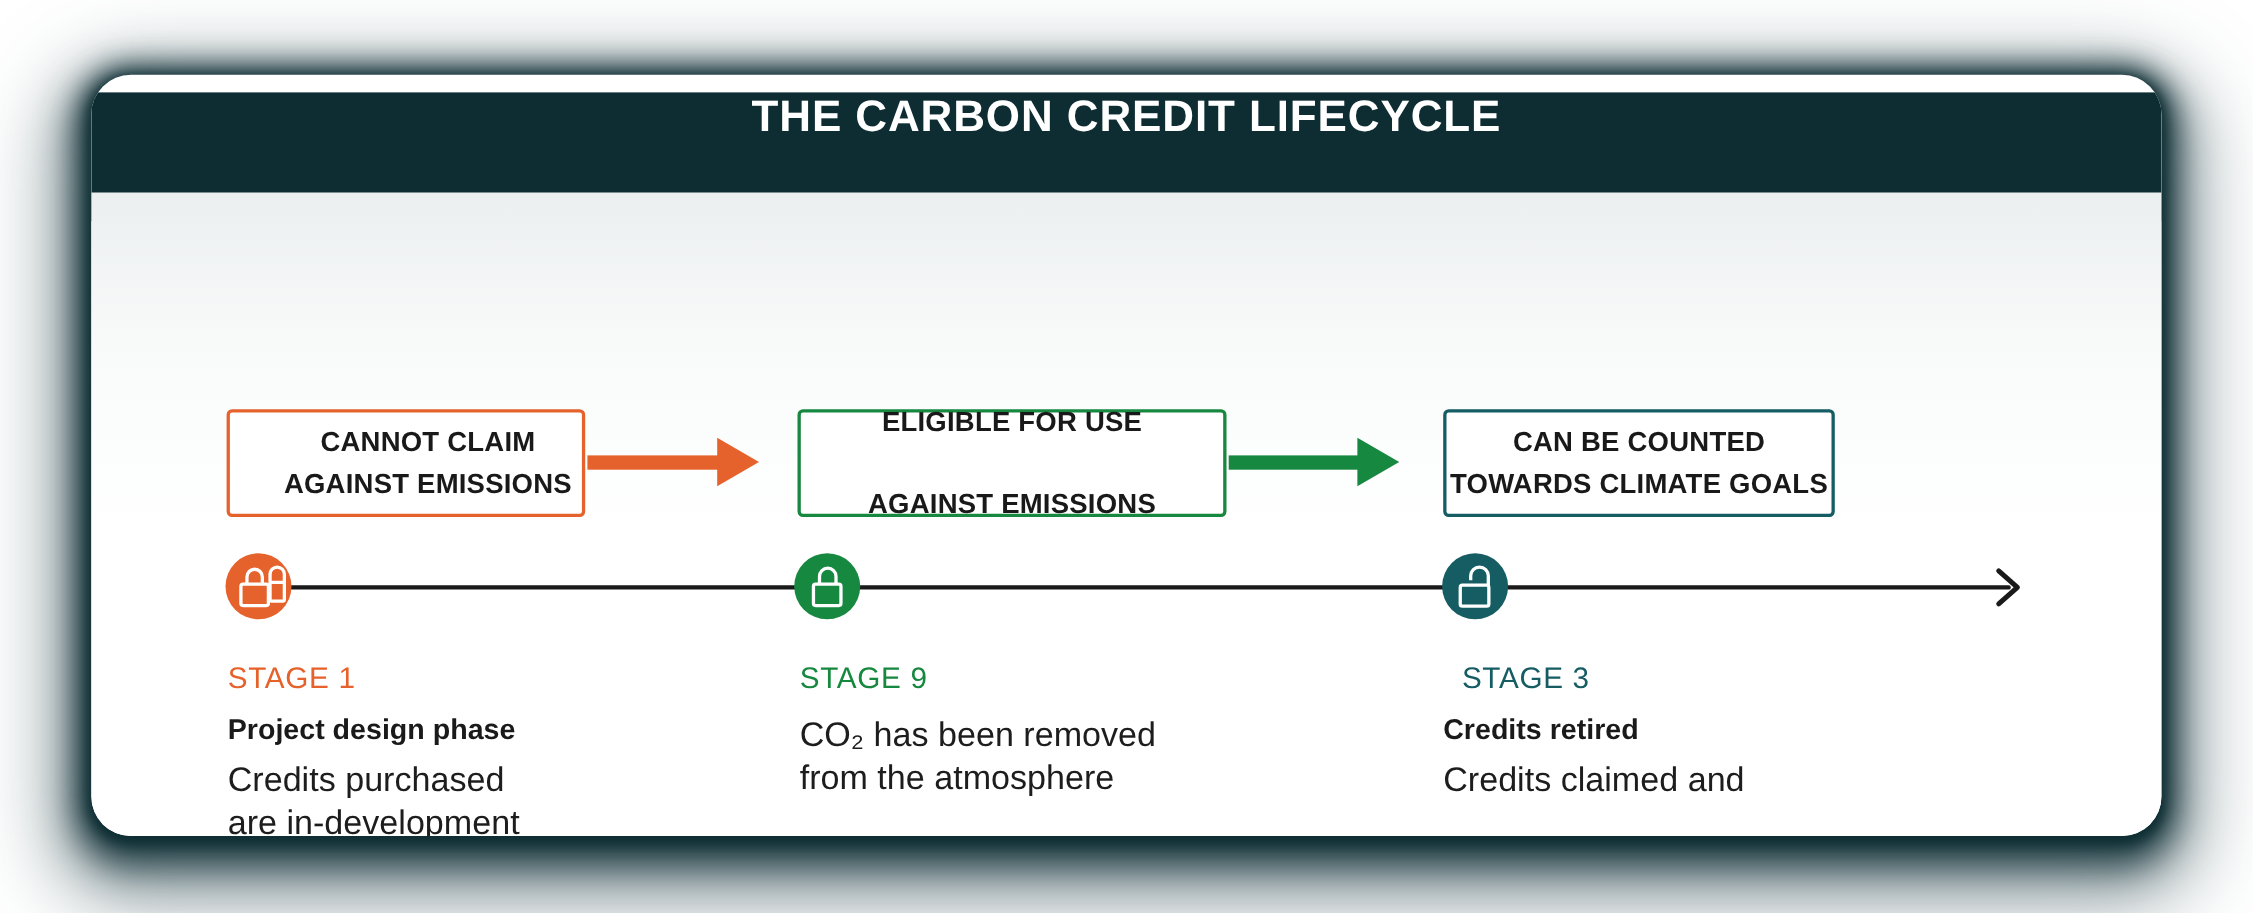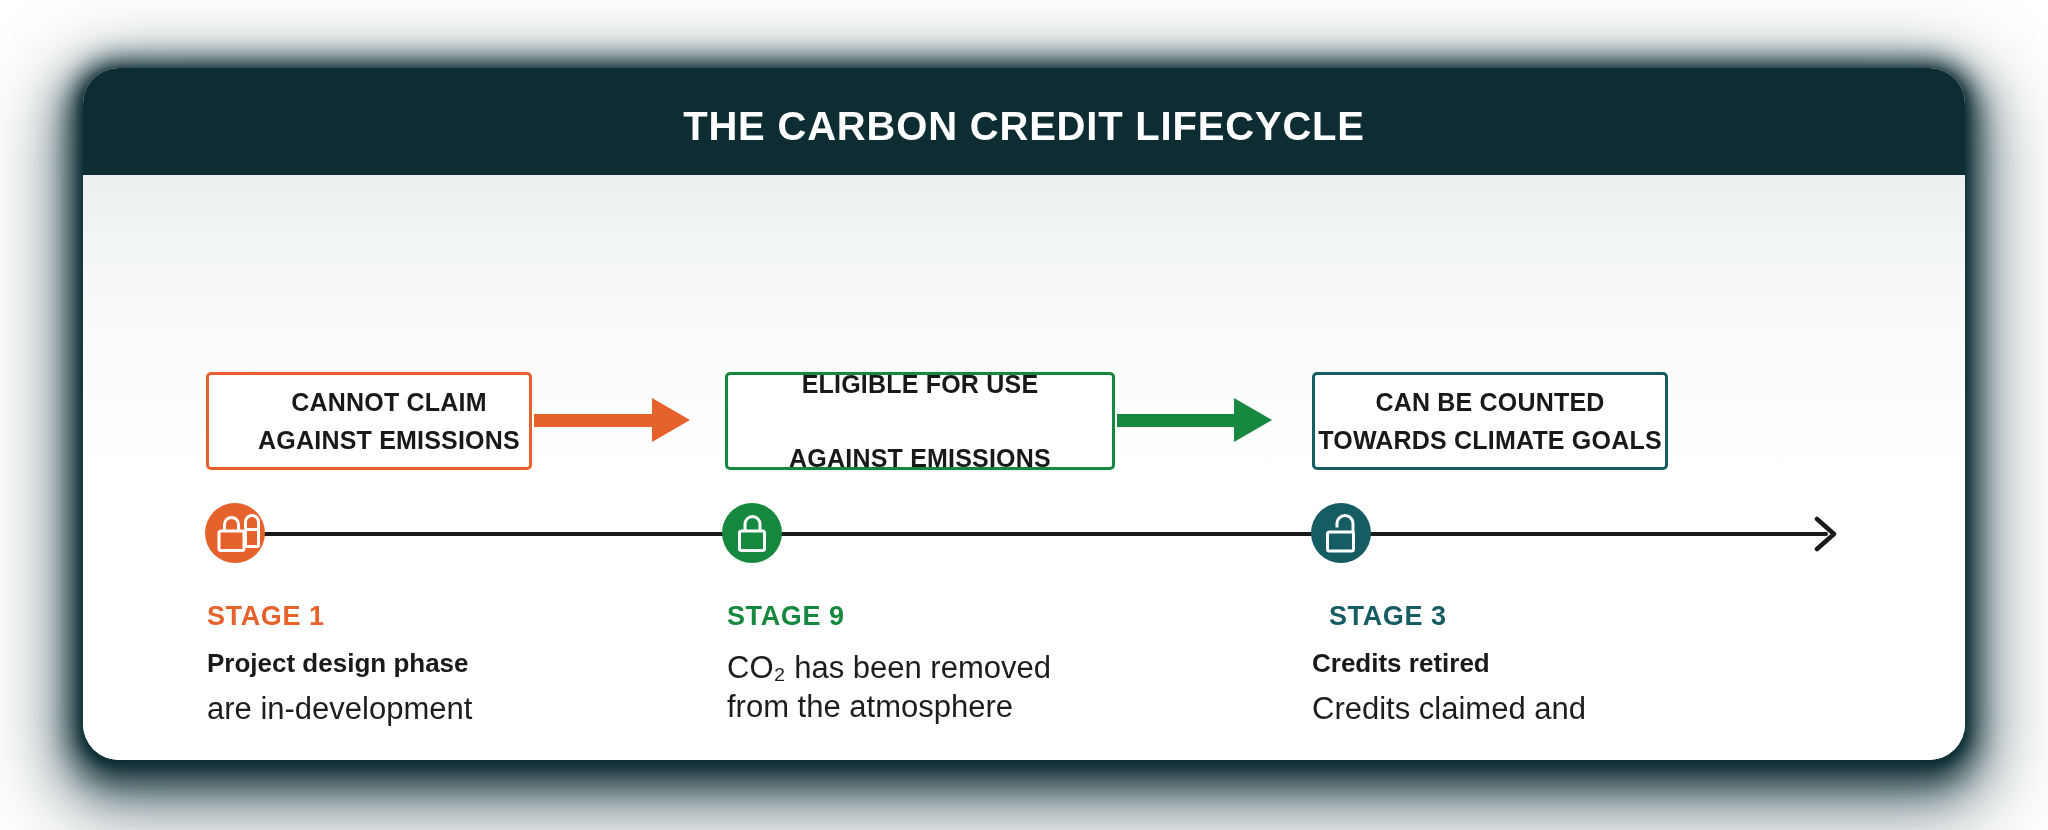--- a/index.html
+++ b/index.html
@@ -13,23 +13,23 @@
     border-radius: 36px; background: #ffffff;
     box-shadow:
       0 4px 10px 3px rgba(13, 45, 51, 0.95),
       0 14px 34px 14px rgba(13, 45, 51, 0.82),
       0 26px 70px 34px rgba(64, 90, 96, 0.55),
       0 0 22px 8px rgba(13, 45, 51, 0.65);
     overflow: hidden;
   }
 
   .card-header {
-    position: absolute; left: 0; top: 0; width: 100%; height: 117px;
+    position: absolute; left: 0; top: 16px; width: 100%; height: 117px;
     background: #0D2D33;
-    display: flex; align-items: center; justify-content: center;
+    display: flex; align-items: flex-start; justify-content: center;
   }
   .card-title {
     color: #ffffff; font-size: 40px; font-weight: 700; letter-spacing: 0.8px;
   }
 
   .card-body {
     position: absolute; left: 0; top: 107px; width: 100%; height: 585px;
     background: linear-gradient(180deg, #ecefef 0%, #f8fafa 22%, #ffffff 52%);
   }
 
@@ -69,21 +69,21 @@
   .marker svg { display: block; }
   .m-1 { left: 122px;  background: #E6622C; color: #E6622C; }
   .m-2 { left: 639px;  background: #17883F; color: #17883F; }
   .m-3 { left: 1228px; background: #155C63; color: #155C63; }
 
   
   .stage-col { position: absolute; top: 426px; }
   .s-1 { left: 124px; }
   .s-2 { left: 644px; }
   .s-3 { left: 1229px; }
-  .stage-label { font-size: 27px; font-weight: 700; letter-spacing: 0.6px; margin-bottom: 16px; }
+  .stage-label { font-size: 27px; font-weight: 400; letter-spacing: 0.6px; margin-bottom: 16px; }
   .l-1 { color: #E6622C; }
   .l-2 { color: #17883F; }
   .l-3 { color: #155C63; margin-left: 17px; }
   .stage-title { font-size: 26px; font-weight: 700; color: #1A1A1A; margin-bottom: 10px; }
   .stage-desc  { font-size: 31px; font-weight: 400; color: #1D1D1D; line-height: 39px; white-space: nowrap; }
 </style>
 </head>
 <body>
 
 <div class="stage-canvas">
@@ -148,20 +148,21 @@
             <rect x="16.5" y="29" width="26" height="19" rx="2"></rect>
             <path d="M26 24.5 V20.5 a8 8 0 0 1 16 0 V29"></path>
           </g>
         </svg>
       </div>
 
       <div class="stage-col s-1">
         <div class="stage-label l-1">STAGE 1</div>
         <div class="stage-title">Project design phase</div>
         <div class="stage-desc">
+          <div>Credits purchased</div>
           <div>are in-development</div>
         </div>
       </div>
       <div class="stage-col s-2">
         <div class="stage-label l-2">STAGE 9</div>
         <div class="stage-desc">
           <div>CO₂ has been removed</div>
           <div>from the atmosphere</div>
         </div>
       </div>

